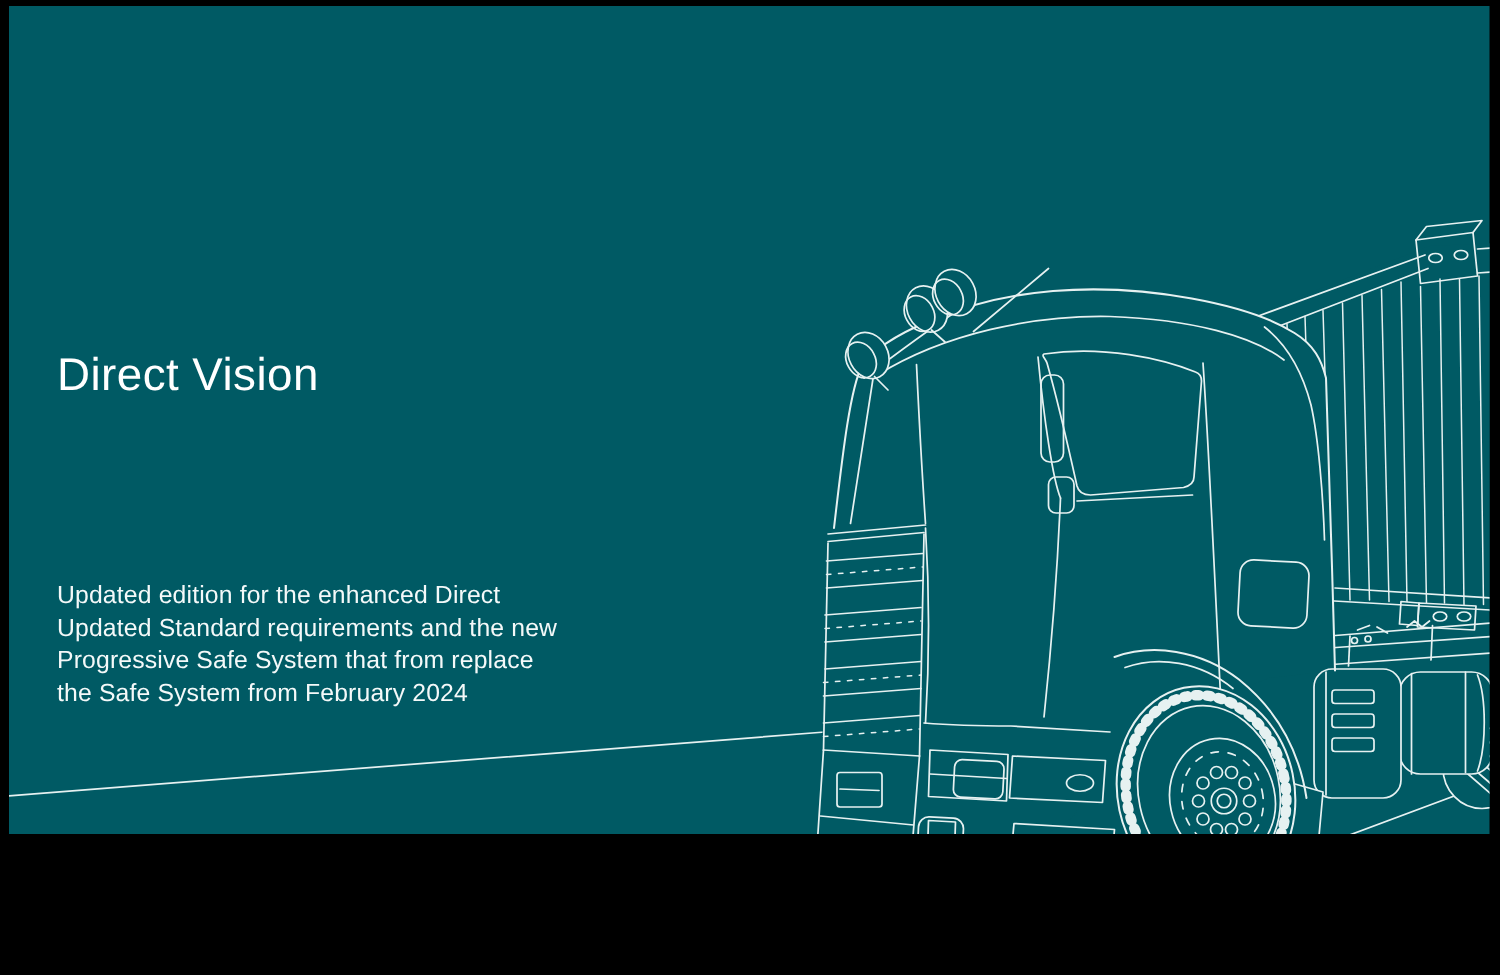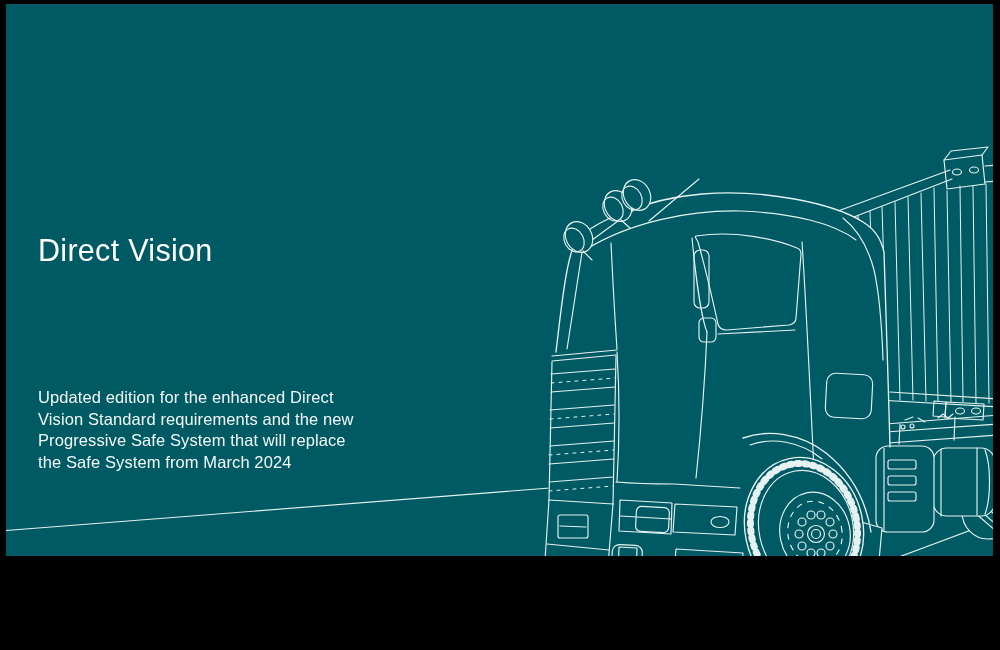--- a/index.html
+++ b/index.html
@@ -212,20 +212,20 @@
           <path d="M621,220 L630,228"></path>
           <path d="M649,221 L699,179"></path>
         </g>
       </svg>
 
       <div class="title">
         <div>Direct Vision</div>
       </div>
       <div class="subtitle">
         <div>Updated edition for the enhanced Direct</div>
-        <div>Vision Standard requirements and the new</div>
-        <div>Progressive Safe System that will replace</div>
-        <div>the Safe System from March 2024</div>
+        <div>Updated Standard requirements and the new</div>
+        <div>Progressive Safe System that from replace</div>
+        <div>the Safe System from February 2024</div>
       </div>
 
     </div>
   </div>
 </div>
 
 </body></html>

